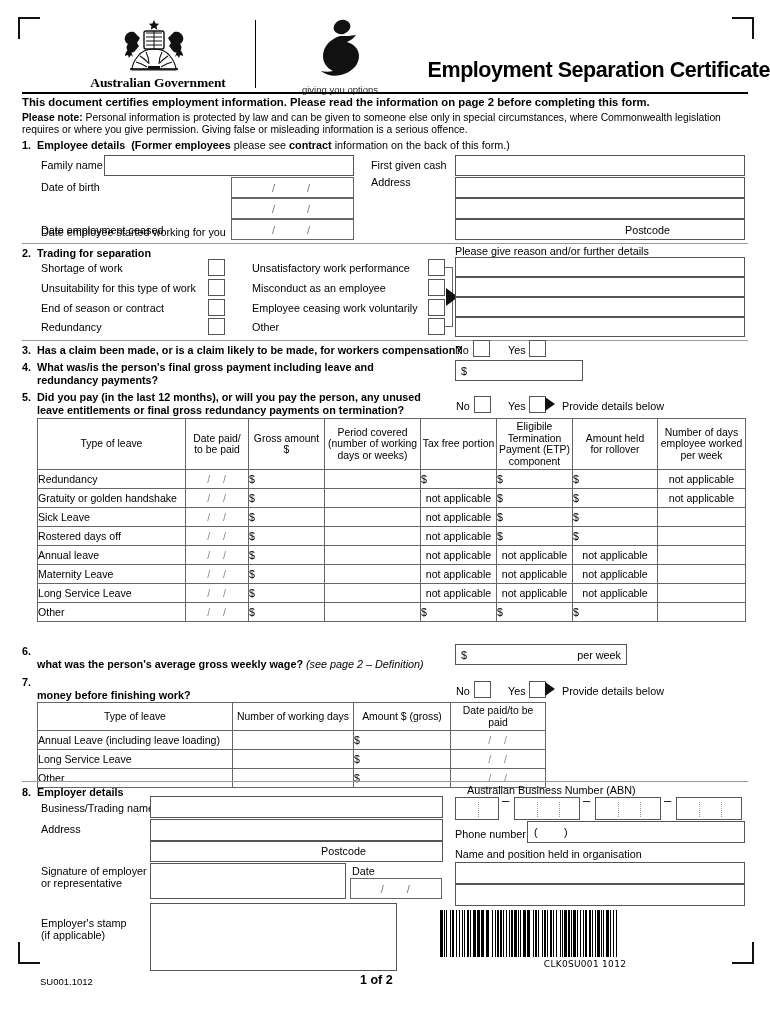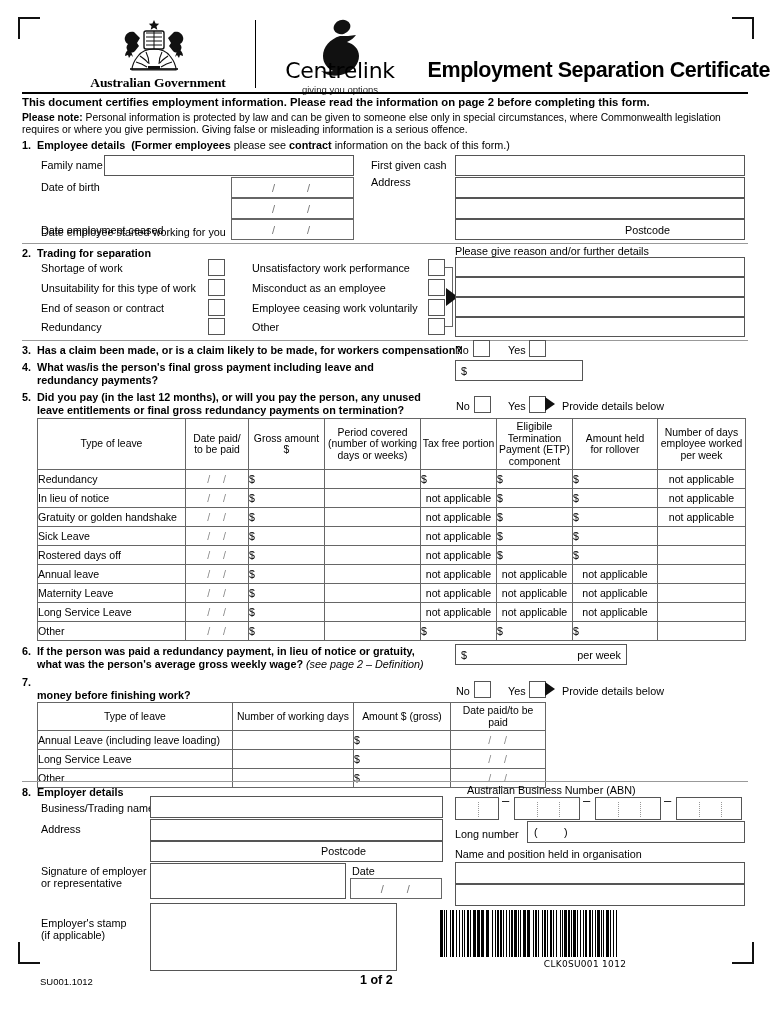--- a/index.html
+++ b/index.html
@@ -116,21 +116,20 @@
       </g>
     </svg>
     <div class="auslabel">Australian Government</div>
     <div class="vrule"></div>
     <svg class="clogo" viewBox="0 0 130 72">
       <g fill="#111">
         <ellipse cx="68" cy="9" rx="8.5" ry="7" transform="rotate(-18 68 9)"></ellipse>
         <path d="M66 18c-10 3-17 11-17 20 0 7 4 12 10 15 -4 1-8 1-12 0 6 5 15 6 23 3 9-3 15-10 15-18 0-7-5-12-12-14 4-2 7-4 9-7 -5 1-11 1-16 1z"></path>
       </g>
     </svg>
-    <div class="cl-name">Centrelink</div>
     <div class="cl-tag">giving you options</div>
     <div class="doctitle">Employment Separation Certificate</div>
   </div>
 
   <div class="rule thick" style="left:22px;top:92px;width:726px;"></div>
 
   <div class="txt b" style="left:22px;top:96px;font-size:11.3px;">This document certifies employment information. Please read the information on page 2 before completing this form.</div>
   <div class="txt wrap" style="left:22px;top:112px;width:726px;font-size:10.3px;line-height:12.4px;"><span class="b">Please note:</span><span> Personal information is protected by law and can be given to someone else only in special circumstances, where Commonwealth legislation requires or where you give permission. Giving false or misleading information is a serious offence.</span></div>
 
   <div class="txt b" style="left:22px;top:139px;">1.</div>
@@ -254,30 +253,20 @@
           <td class="lbl">Redundancy</td>
           <td class="dt"><span style="color:#888">/&nbsp;&nbsp;&nbsp;/</span></td>
           <td class="dol">$</td>
           <td class="blank"></td>
           <td class="dol">$</td>
           <td class="dol">$</td>
           <td class="dol">$</td>
           <td class="na">not applicable</td>
         </tr>
         <tr style="height: 19px;">
-          <td class="lbl">In lieu of notice</td>
-          <td class="dt"><span style="color:#888">/&nbsp;&nbsp;&nbsp;/</span></td>
-          <td class="dol">$</td>
-          <td class="blank"></td>
-          <td class="na">not applicable</td>
-          <td class="dol">$</td>
-          <td class="dol">$</td>
-          <td class="na">not applicable</td>
-        </tr>
-        <tr style="height: 19px;">
           <td class="lbl">Gratuity or golden handshake</td>
           <td class="dt"><span style="color:#888">/&nbsp;&nbsp;&nbsp;/</span></td>
           <td class="dol">$</td>
           <td class="blank"></td>
           <td class="na">not applicable</td>
           <td class="dol">$</td>
           <td class="dol">$</td>
           <td class="na">not applicable</td>
         </tr>
         <tr style="height: 19px;">
@@ -337,21 +326,20 @@
           <td class="blank"></td>
           <td class="dol">$</td>
           <td class="dol">$</td>
           <td class="dol">$</td>
           <td class="blank"></td>
         </tr>
       </tbody>
   </table>
 
   <div class="txt b" style="left:22px;top:645px;">6.</div>
-  <div class="txt b" style="left:37px;top:645px;">If the person was paid a redundancy payment, in lieu of notice or gratuity,</div>
   <div class="txt" style="left:37px;top:658px;text-align:right;"><span class="b">what was the person's average gross weekly wage? </span><span class="i">(see page 2 – Definition)</span></div>
   <div class="fld" style="left:455px;top:644px;width:172px;height:21px;">
     <span class="txt" style="left:5px;top:4px;">$</span>
     <span class="txt" style="right:5px;top:4px;">per week</span>
   </div>
 
   <div class="txt b" style="left:22px;top:676px;">7.</div>
   <div class="txt b" style="left:37px;top:689px;">money before finishing work?</div>
   <div class="txt" style="left:456px;top:685px;">No</div>
   <div class="cbx" style="left:474px;top:681px;"></div>
@@ -440,21 +428,21 @@
         <div class="abntick" style="left: 22px;"></div>
         <div class="abntick" style="left: 44px;"></div>
       </div>
       <div class="abnsep" style="position: absolute; left: 664px; top: 800px;">–</div>
       <div class="abnbox" style="left: 676px; top: 797px; width: 66px;">
         <div class="abntick" style="left: 22px;"></div>
         <div class="abntick" style="left: 44px;"></div>
       </div>
     </div>
 
-  <div class="txt" style="left:455px;top:828px;">Long number</div>
+  <div class="txt" style="left:455px;top:828px;">Phone number</div>
   <div class="fld" style="left:527px;top:821px;width:218px;height:22px;">
     <span class="txt" style="left:6px;top:4px;">(</span>
     <span class="txt" style="left:36px;top:4px;">)</span>
   </div>
 
   <div class="txt" style="left:455px;top:848px;">Name and position held in organisation</div>
   <div class="fld" style="left:455px;top:862px;width:290px;height:22px;"></div>
   <div class="fld" style="left:455px;top:884px;width:290px;height:22px;"></div>
 
   <div class="barcode" id="barcode" style="left:440px;top:910px;width:290px;height:47px;">

